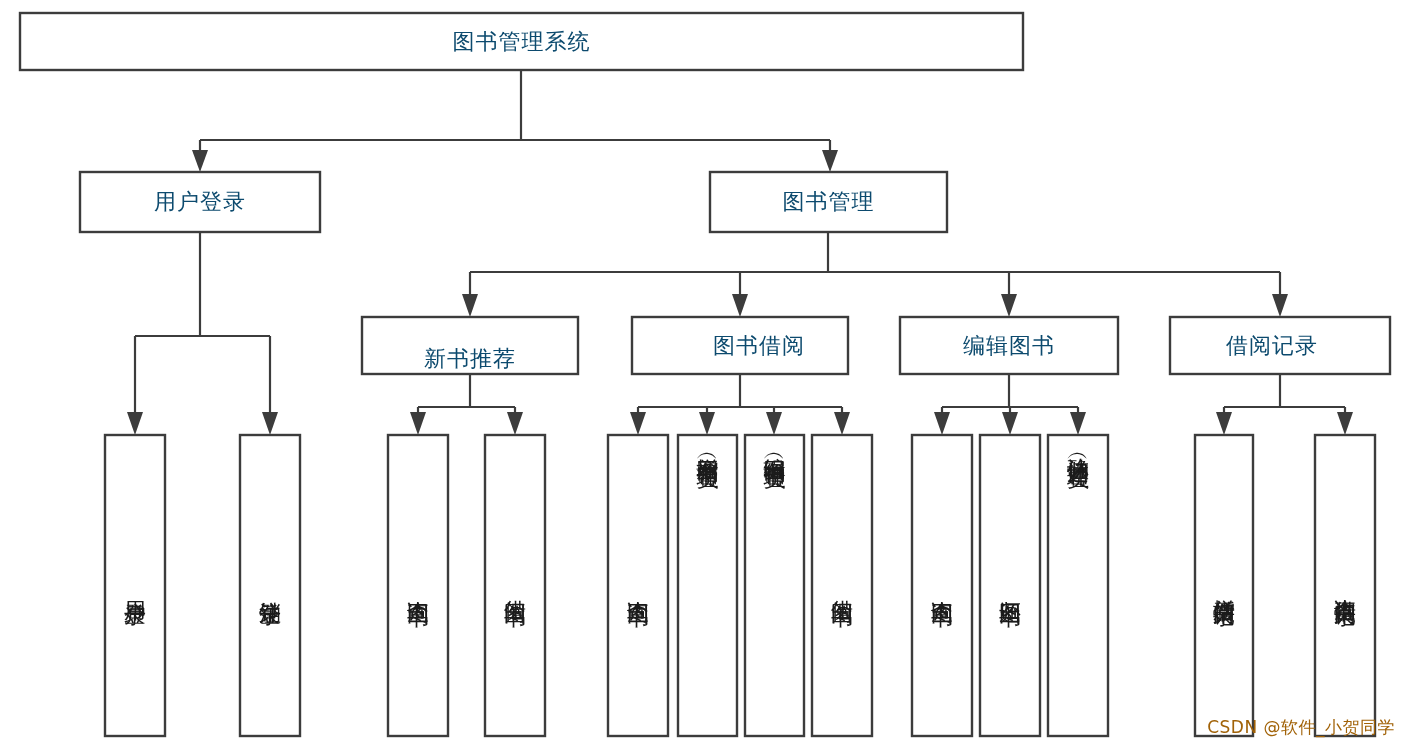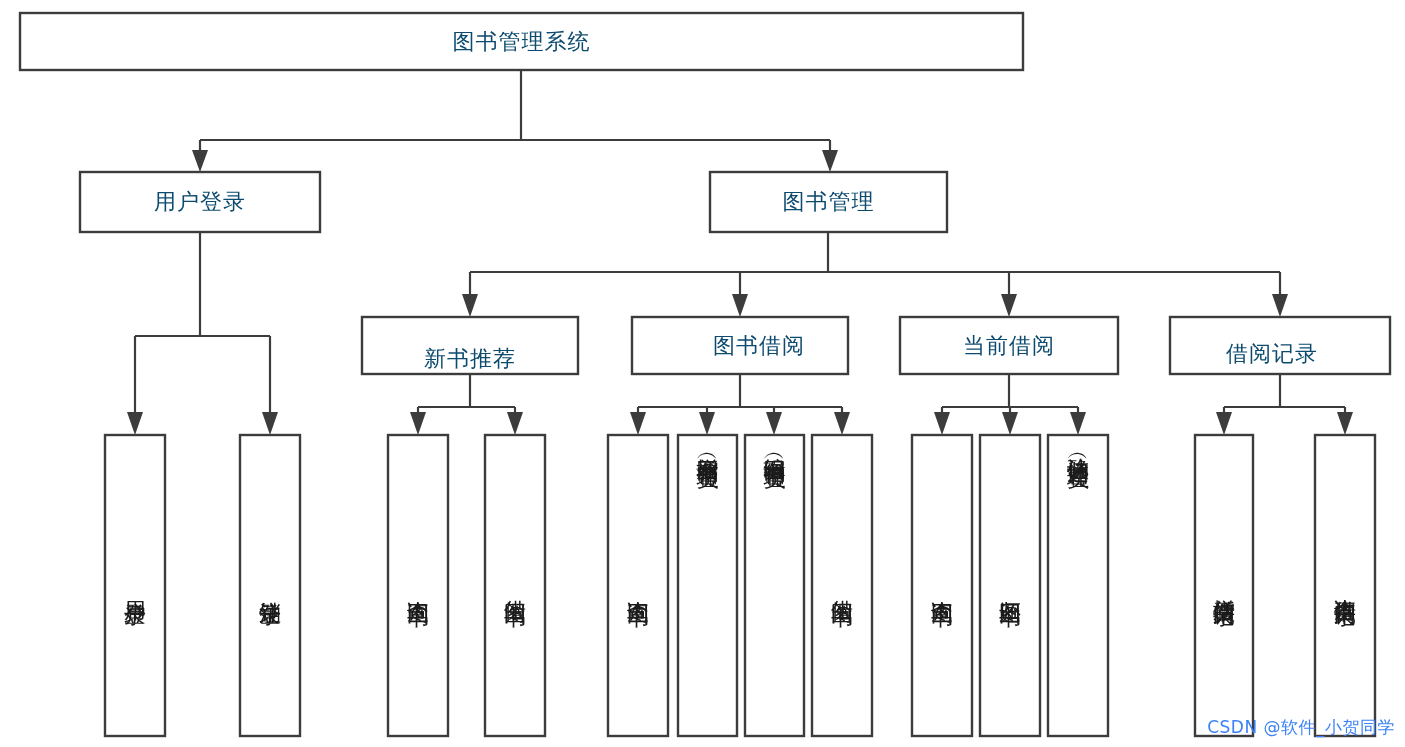--- a/index.html
+++ b/index.html
@@ -72,21 +72,21 @@
     color: #0c4a6e;
     letter-spacing: 1px;
     white-space: nowrap;
   }
   #watermark {
     position: absolute;
     right: 10px;
     bottom: 8px;
     font-family: "DejaVu Sans", "Liberation Sans", sans-serif;
     font-size: 17px;
-    color: #3b82f6;
+    color: #a16207;
     white-space: nowrap;
     letter-spacing: 0.5px;
   }
 </style>
 </head>
 <body>
 
 <div id="diagram-root">
 
   <svg class="flow" viewBox="0 0 1405 747">
@@ -200,23 +200,23 @@
     <span class="hlabel-text">图书管理</span>
   </div>
 
   <div class="hlabel-wrap" style="left:362px; top:317px; width:216px; height:57px;align-items:flex-end;">
     <span class="hlabel-text">新书推荐</span>
   </div>
   <div class="hlabel-wrap" style="left:632px; top:317px; width:200px; height:57px;margin-left:27px;">
     <span class="hlabel-text">图书借阅</span>
   </div>
   <div class="hlabel-wrap" style="left:900px; top:317px; width:218px; height:57px;">
-    <span class="hlabel-text">当前借阅</span>
-  </div>
-  <div class="hlabel-wrap" style="left:1170px; top:317px; width:204px; height:57px;margin-top:8px;">
+    <span class="hlabel-text">编辑图书</span>
+  </div>
+  <div class="hlabel-wrap" style="left:1170px; top:317px; width:204px; height:57px;">
     <span class="hlabel-text">借阅记录</span>
   </div>
 
   <div class="vlabel-wrap" style="left:105px; top:435px; width:60px; height:301px;">
     <span class="vlabel-text">用户登录</span>
   </div>
   <div class="vlabel-wrap" style="left:240px; top:435px; width:60px; height:301px;">
     <span class="vlabel-text">注销登录</span>
   </div>
   <div class="vlabel-wrap" style="left:388px; top:435px; width:60px; height:301px;">

